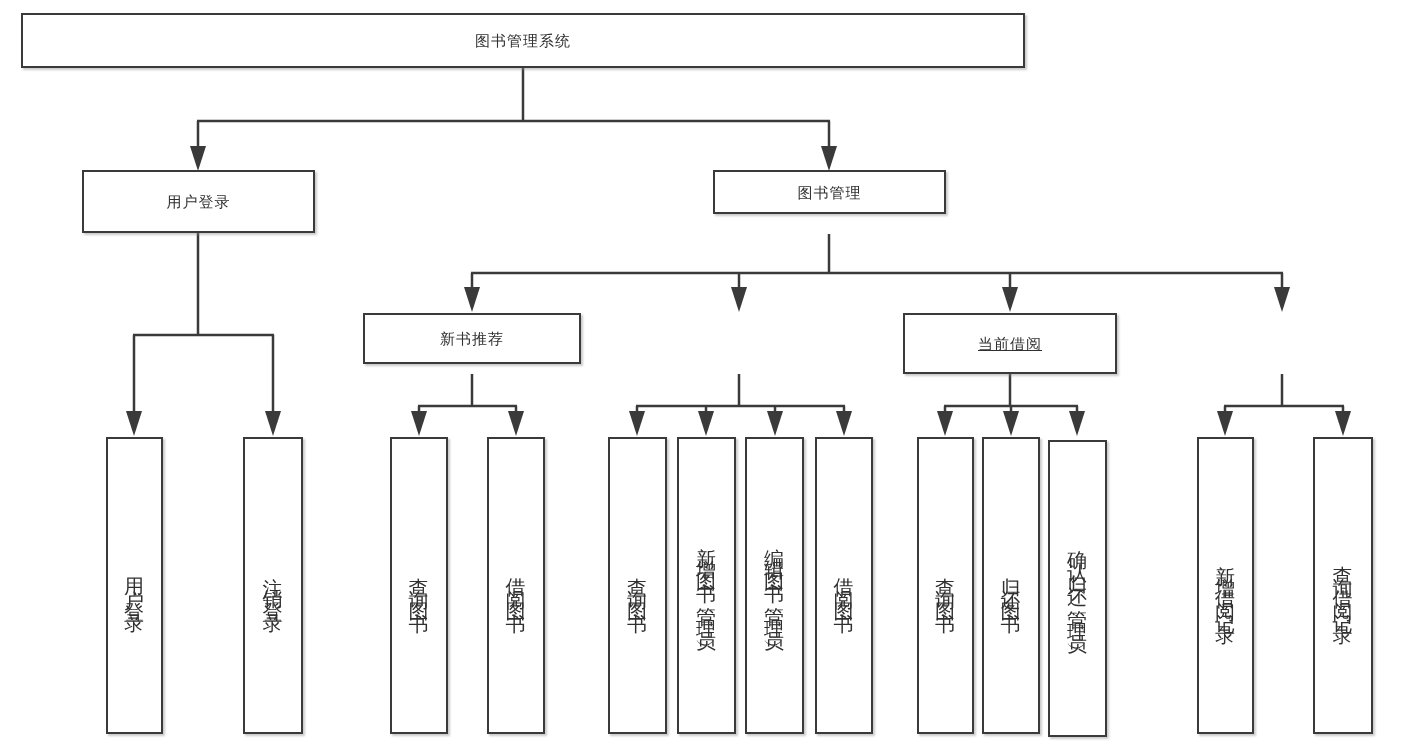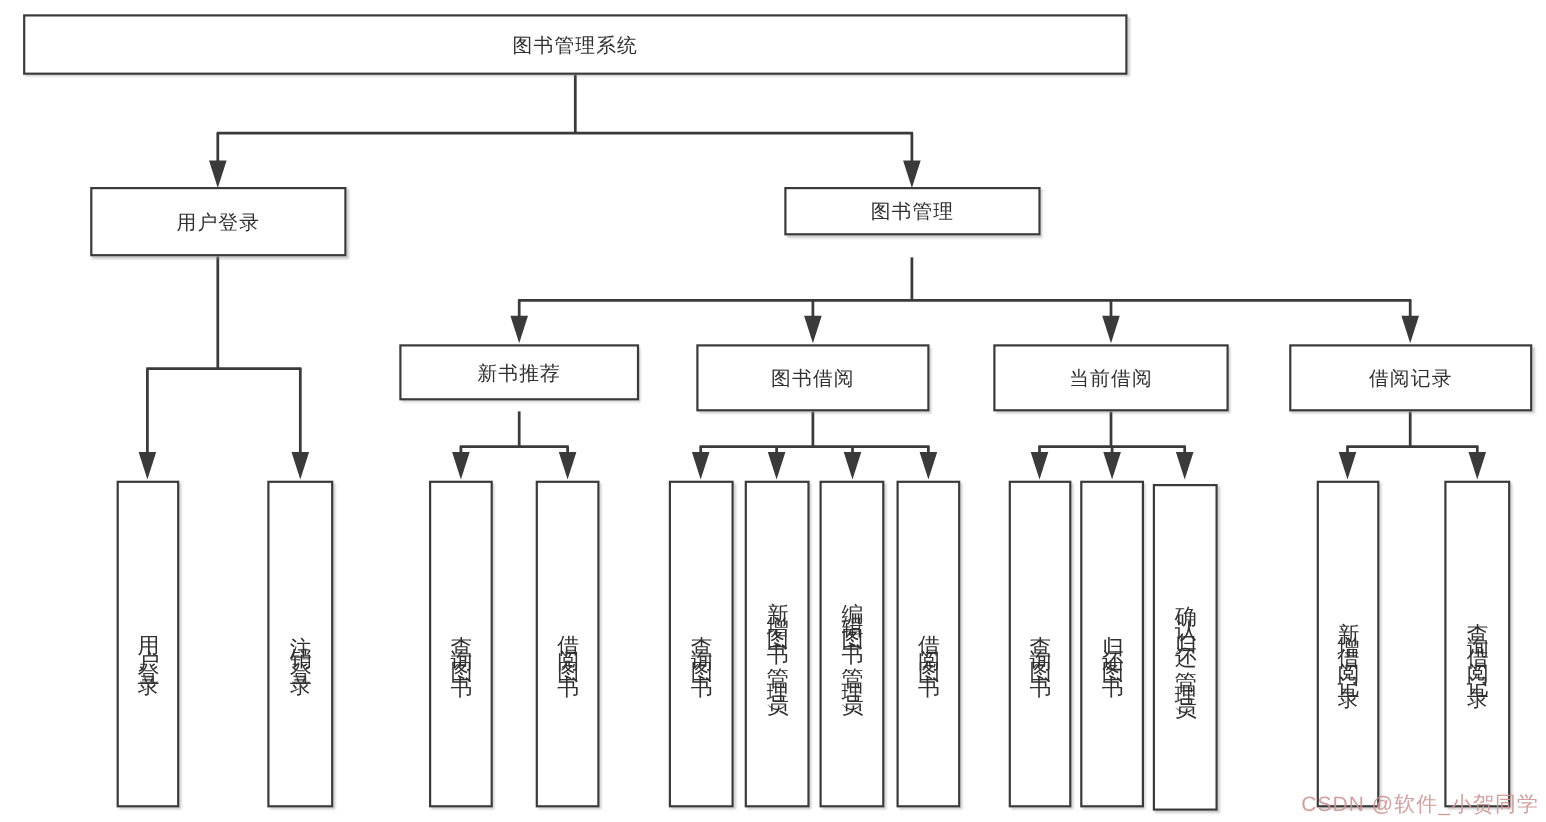--- a/index.html
+++ b/index.html
@@ -19,21 +19,21 @@
   .node {
     position: absolute;
     box-sizing: border-box;
     background: #ffffff;
     border: 2px solid #3a3a3a;
     box-shadow: 2px 2px 2px rgba(140,140,140,0.45);
     display: flex;
     align-items: center;
     justify-content: center;
     color: #303030;
-    font-size: 18px;
+    font-size: 15px;
     line-height: 1;
     white-space: nowrap;
   }
   .node.h { letter-spacing: 1px; }
   .node.v {
     writing-mode: vertical-rl;
     text-orientation: mixed;
     letter-spacing: 12px;
     font-size: 20px;
   }
@@ -116,37 +116,34 @@
     <polygon points="1217,411 1233,411 1225,436"></polygon>
     <polygon points="1335,411 1351,411 1343,436"></polygon>
   </svg>
 
   <div class="node h" style="left:21px; top:13px; width:1004px; height:55px;">图书管理系统</div>
 
   <div class="node h" style="left:82px; top:170px; width:233px; height:63px;">用户登录</div>
   <div class="node h" style="left:713px; top:170px; width:233px; height:44px;">图书管理</div>
 
   <div class="node h" style="left:363px; top:313px; width:218px; height:51px;">新书推荐</div>
-  <div class="node h" style="left:633px; top:313px; width:212px; height:61px;">图书借阅</div>
-  <div class="node h" style="left:903px; top:313px; width:214px; height:61px;">当前借阅</div>
-  <div class="node h" style="left:1172px; top:313px; width:221px; height:61px;">借阅记录</div>
+  <div class="node h" style="left:903px; top:313px; width:214px; height:61px;text-decoration:underline;">当前借阅</div>
 
   <div class="node v" style="left:106px; top:437px; width:57px; height:297px;">用户登录</div>
   <div class="node v" style="left:243px; top:437px; width:60px; height:297px;">注销登录</div>
 
   <div class="node v" style="left:390px; top:437px; width:58px; height:297px;">查询图书</div>
   <div class="node v" style="left:487px; top:437px; width:58px; height:297px;">借阅图书</div>
 
   <div class="node v" style="left:608px; top:437px; width:59px; height:297px;">查询图书</div>
   <div class="node v" style="left:677px; top:437px; width:59px; height:297px;">新增图书（管理员）</div>
   <div class="node v" style="left:745px; top:437px; width:59px; height:297px;">编辑图书（管理员）</div>
   <div class="node v" style="left:815px; top:437px; width:58px; height:297px;">借阅图书</div>
 
   <div class="node v" style="left:917px; top:437px; width:57px; height:297px;">查询图书</div>
   <div class="node v" style="left:982px; top:437px; width:58px; height:297px;">归还图书</div>
   <div class="node v" style="left:1048px; top:440px; width:59px; height:297px;">确认归还（管理员）</div>
 
   <div class="node v" style="left:1197px; top:437px; width:57px; height:297px;">新增借阅记录</div>
   <div class="node v" style="left:1313px; top:437px; width:60px; height:297px;">查询借阅记录</div>
 
-  <div class="watermark">CSDN @软件_小贺同学</div>
 
 </div>
 
 </body></html>

